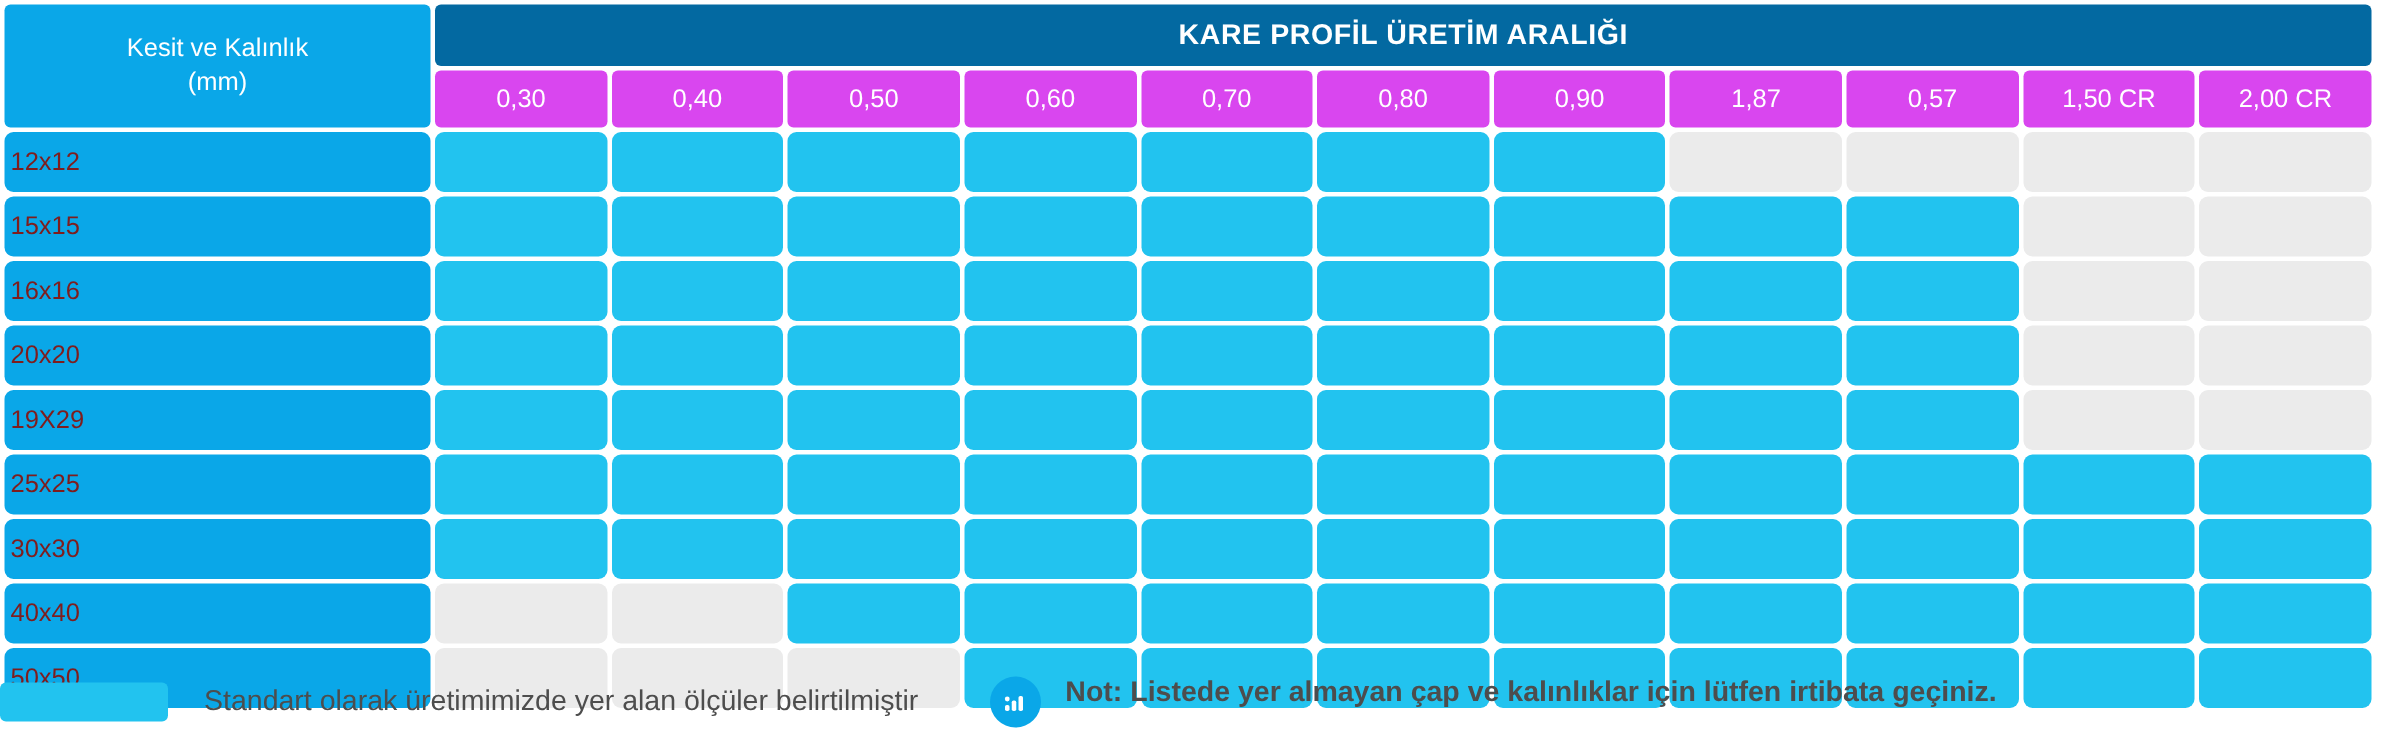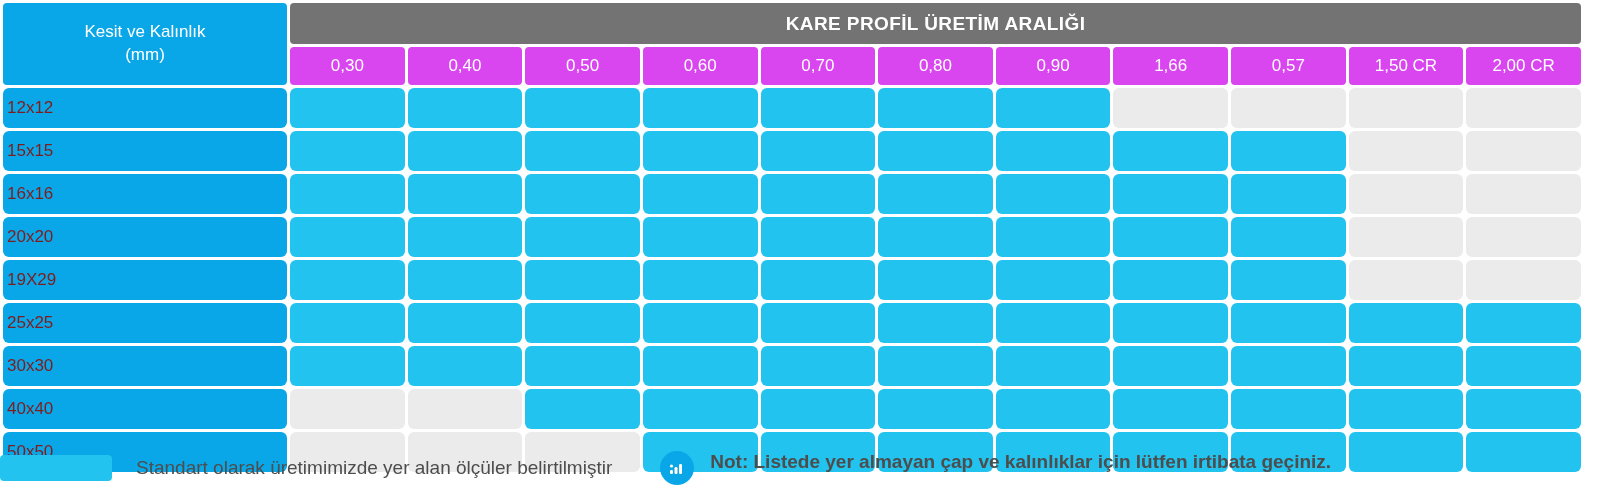--- a/index.html
+++ b/index.html
@@ -34,21 +34,21 @@
     color: #ffffff;
     font-size: 17px;
     font-weight: 400;
     text-align: center;
     line-height: 1.35;
     border-radius: 4px;
     padding: 6px 16px;
     width: 252px;
   }
   .main-head {
-    background: #737373;
+    background: #0369a1;
     color: #ffffff;
     font-size: 19px;
     font-weight: bold;
     letter-spacing: 0.4px;
     text-align: center;
     border-radius: 4px;
     padding: 10px 4px 9px 4px;
     height: 18px;
   }
   .col-head {
@@ -140,21 +140,21 @@
         <th class="main-head" colspan="11">KARE PROFİL ÜRETİM ARALIĞI</th>
       </tr>
       <tr id="col-head-row">
           <th class="col-head">0,30</th>
           <th class="col-head">0,40</th>
           <th class="col-head">0,50</th>
           <th class="col-head">0,60</th>
           <th class="col-head">0,70</th>
           <th class="col-head">0,80</th>
           <th class="col-head">0,90</th>
-          <th class="col-head">1,66</th>
+          <th class="col-head">1,87</th>
           <th class="col-head">0,57</th>
           <th class="col-head">1,50 CR</th>
           <th class="col-head">2,00 CR</th>
         </tr>
     </thead>
     <tbody id="table-body">
         <tr>
           <th class="row-head">12x12</th>
           <td class="cell on"></td>
           <td class="cell on"></td>

